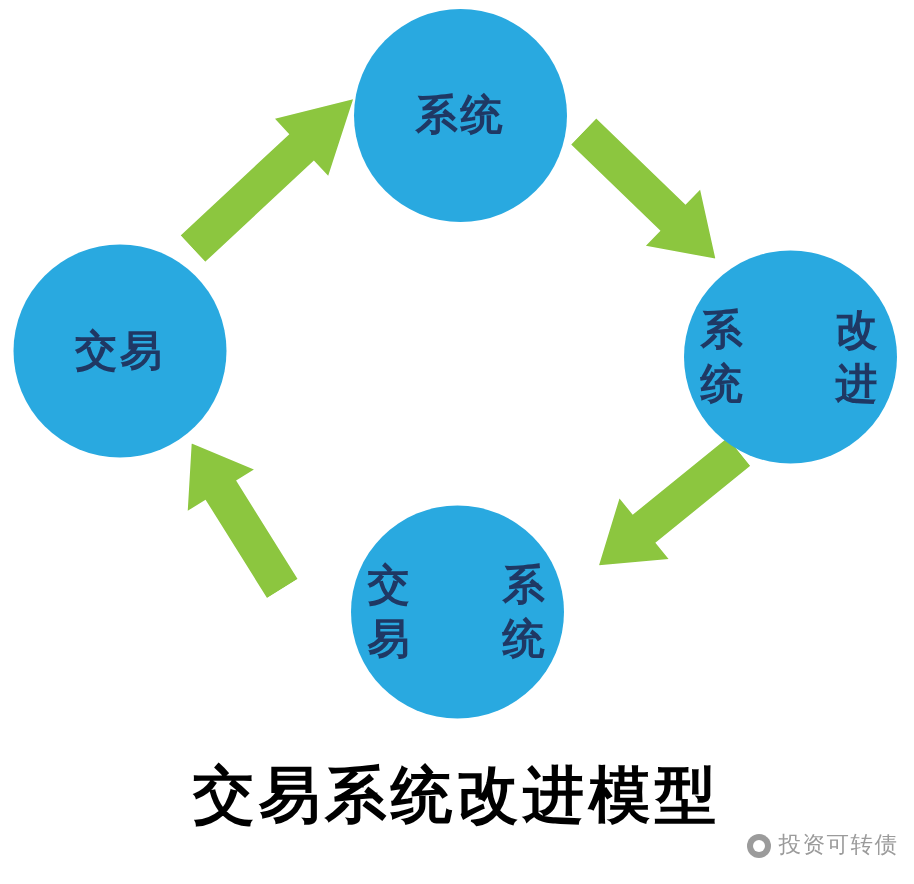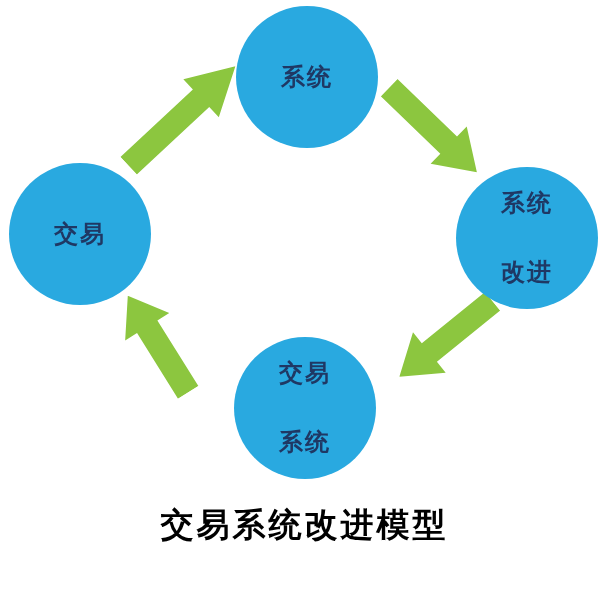--- a/index.html
+++ b/index.html
@@ -27,25 +27,25 @@
     align-items: center;
     justify-content: center;
   }
   .node-top    { left: 236px; top: 6px; }
   .node-left   { left: 9px;   top: 163px; }
   .node-right  { left: 456px; top: 167px; }
   .node-bottom { left: 234px; top: 337px; }
 
   .node-label {
     display: flex;
-    flex-direction: column;
+    flex-direction: row;
     text-align: center;
     color: var(--node-text, #1f3864);
     font-weight: bold;
-    font-size: 24px;
+    font-size: 28px;
     line-height: 1.28;
     letter-spacing: 2px;
     gap: 38px;
   }
 
   
   .arrow {
     position: absolute;
     height: 60px;
     color: var(--arrow-fill, #8cc63f);
@@ -74,21 +74,21 @@
 
   
   .diagram-title {
     position: absolute;
     top: 503px;
     left: 0;
     width: 100%;
     text-align: center;
     font-family: "Liberation Serif", "DejaVu Serif", serif;
     font-weight: bold;
-    font-size: 33px;
+    font-size: 41px;
     letter-spacing: 3px;
     color: var(--title-text, #000000);
   }
 
   
   .watermark {
     position: absolute;
     right: 10px;
     bottom: 16px;
     display: flex;
@@ -161,14 +161,18 @@
   </div>
 
   <div class="node node-left">
     <div class="node-label">
       <span>交易</span>
     </div>
   </div>
 
   <div class="diagram-title">交易系统改进模型</div>
 
+  <div class="watermark">
+    <span class="watermark-icon"></span>
+    <span>投资可转债</span>
+  </div>
 
 </div>
 
 </body></html>

